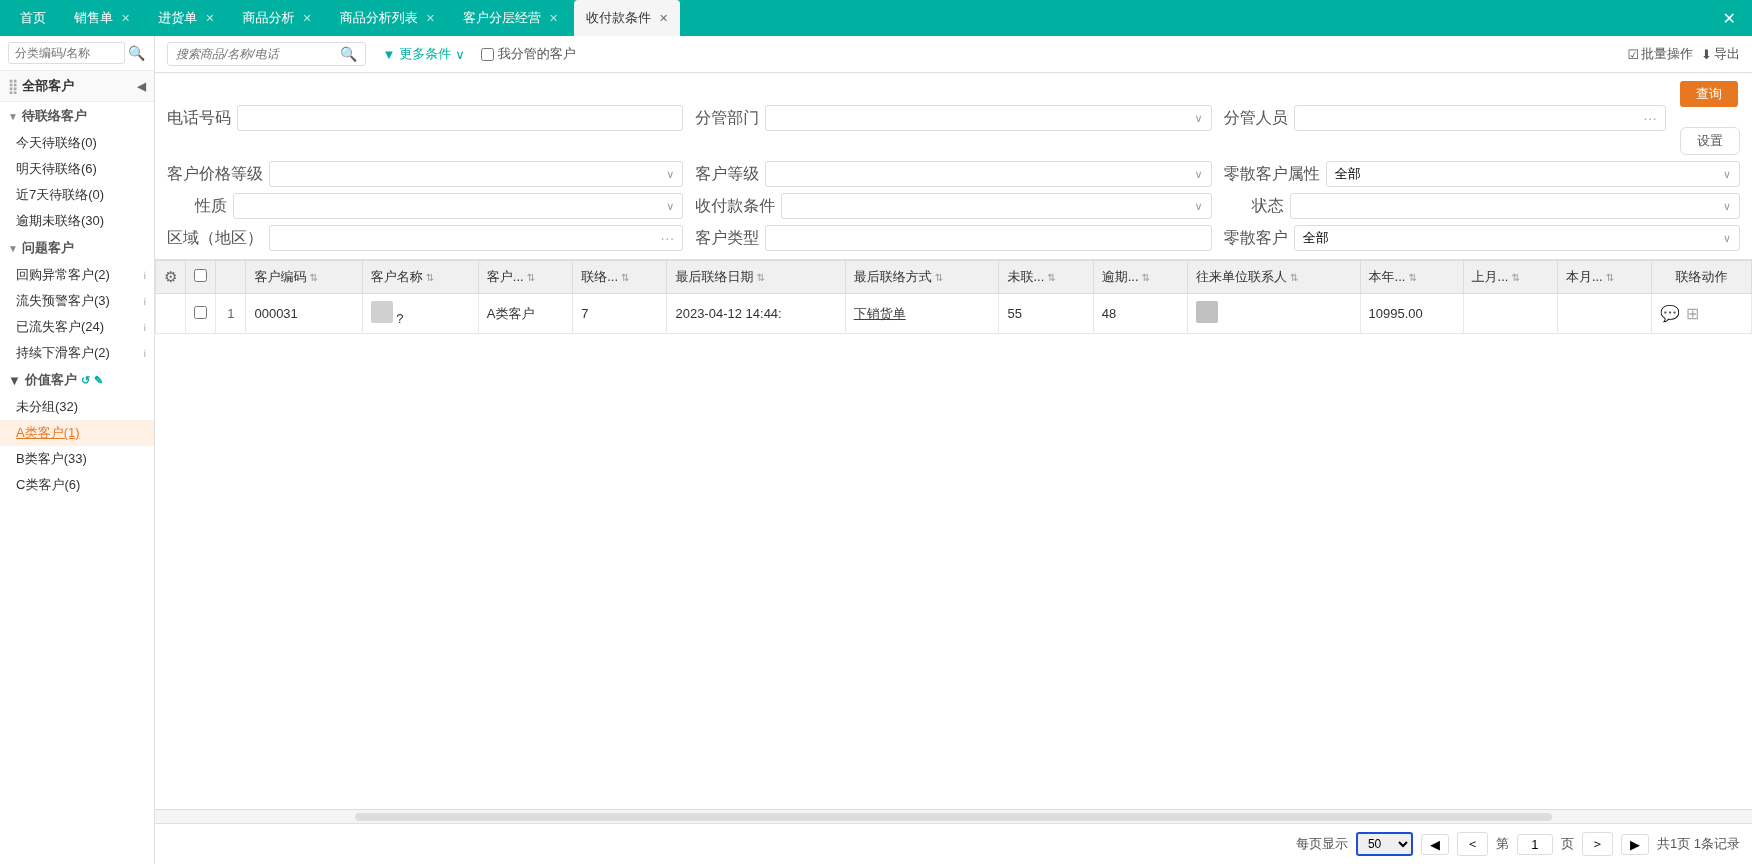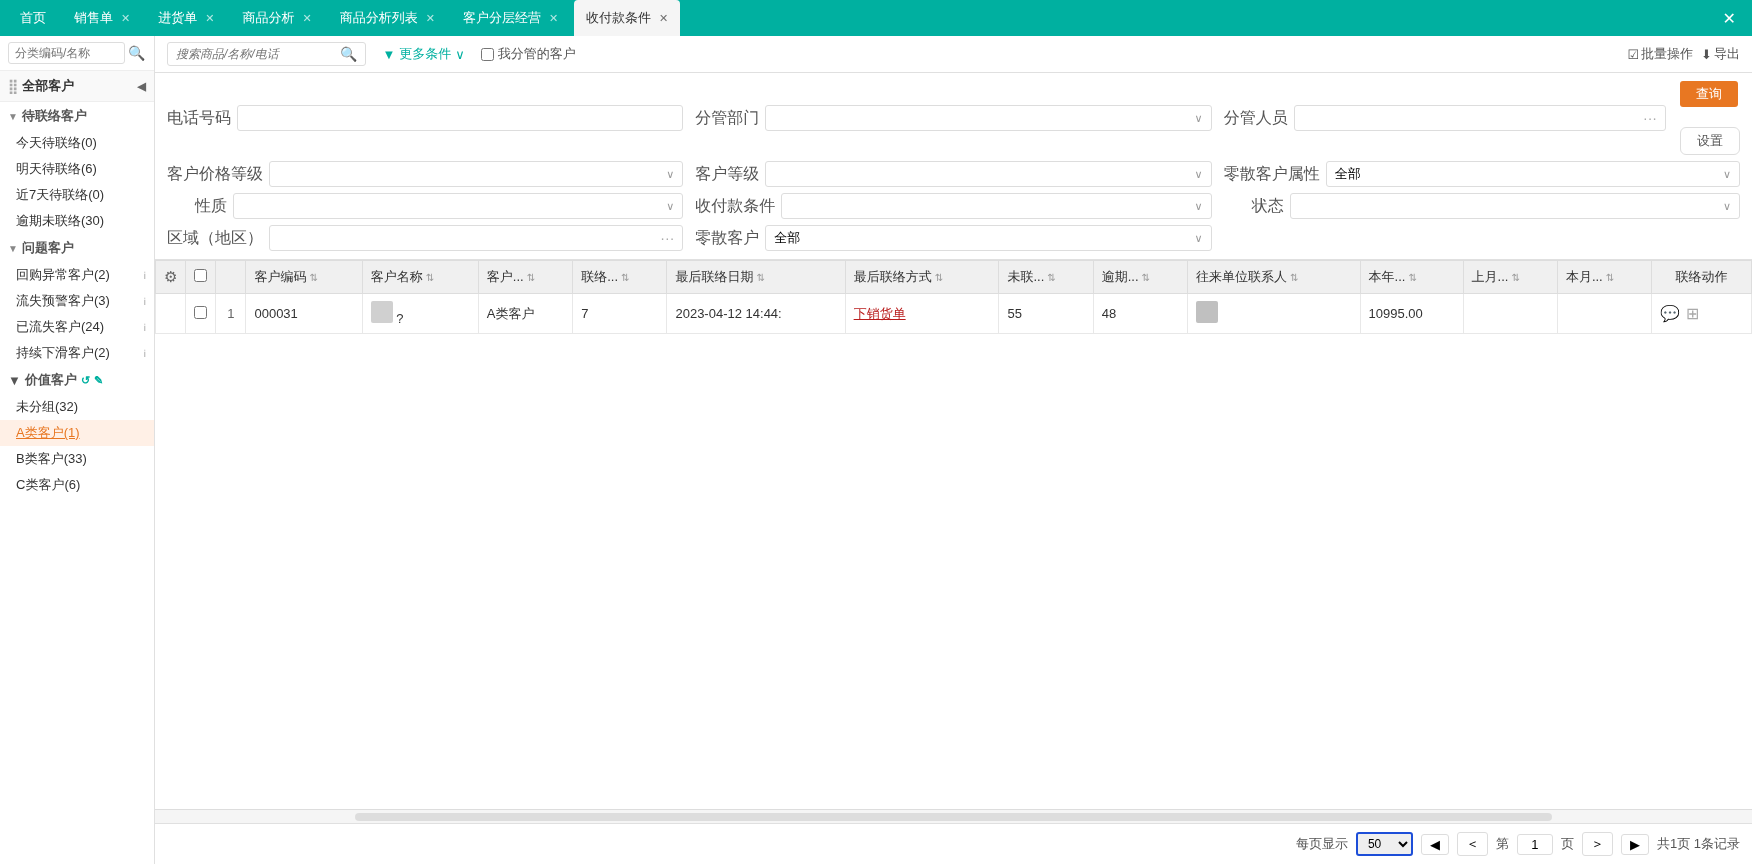--- a/index.html
+++ b/index.html
@@ -128,21 +128,21 @@
     table { width: 100%; border-collapse: collapse; font-size: 12px; }
     thead tr { background: #f0f0f0; }
     thead th {
       padding: 7px 8px; text-align: center; border: 1px solid #ddd; color: #333;
       white-space: nowrap; font-weight: normal; position: sticky; top: 0; background: #f0f0f0;
     }
     tbody tr { background: white; }
     tbody td { padding: 7px 8px; border: 1px solid #e8e8e8; color: #333; white-space: nowrap; }
     .col-sort { display: flex; align-items: center; gap: 3px; cursor: pointer; }
     .col-sort .sort-icon { color: #999; font-size: 10px; }
-    .link-text { color: #b91c1c; cursor: pointer; text-decoration: underline; margin-top: 44px; }
+    .link-text { color: #404040; cursor: pointer; text-decoration: underline; margin-top: 44px; }
 
     .settings-gear { color: #666; cursor: pointer; font-size: 15px; }
     .table-actions { display: flex; gap: 6px; align-items: center; }
     .action-icon { color: #aaa; cursor: pointer; font-size: 16px; }
 
     
     .pagination {
       display: flex; align-items: center; justify-content: flex-end; padding: 8px 12px;
       background: white; border-top: 1px solid #e0e0e0; gap: 8px; font-size: 12px; color: #555;
     }
@@ -360,20 +360,26 @@
           <span></span>
           <span class="arrow">∨</span>
         </div>
       </div>
 
       <div class="filter-row">
         <span class="filter-label">区域（地区）</span>
         <div class="filter-input">
           <span></span>
           <span class="dots">···</span>
+        </div>
+      </div>
+      <div class="filter-row">
+        <span class="filter-label">客户类型</span>
+        <div class="filter-input">
+          <span></span>
         </div>
       </div>
       <div class="filter-row">
         <span class="filter-label">零散客户</span>
         <div class="filter-input">
           <span>全部</span>
           <span class="arrow">∨</span>
         </div>
       </div>
     </div>

